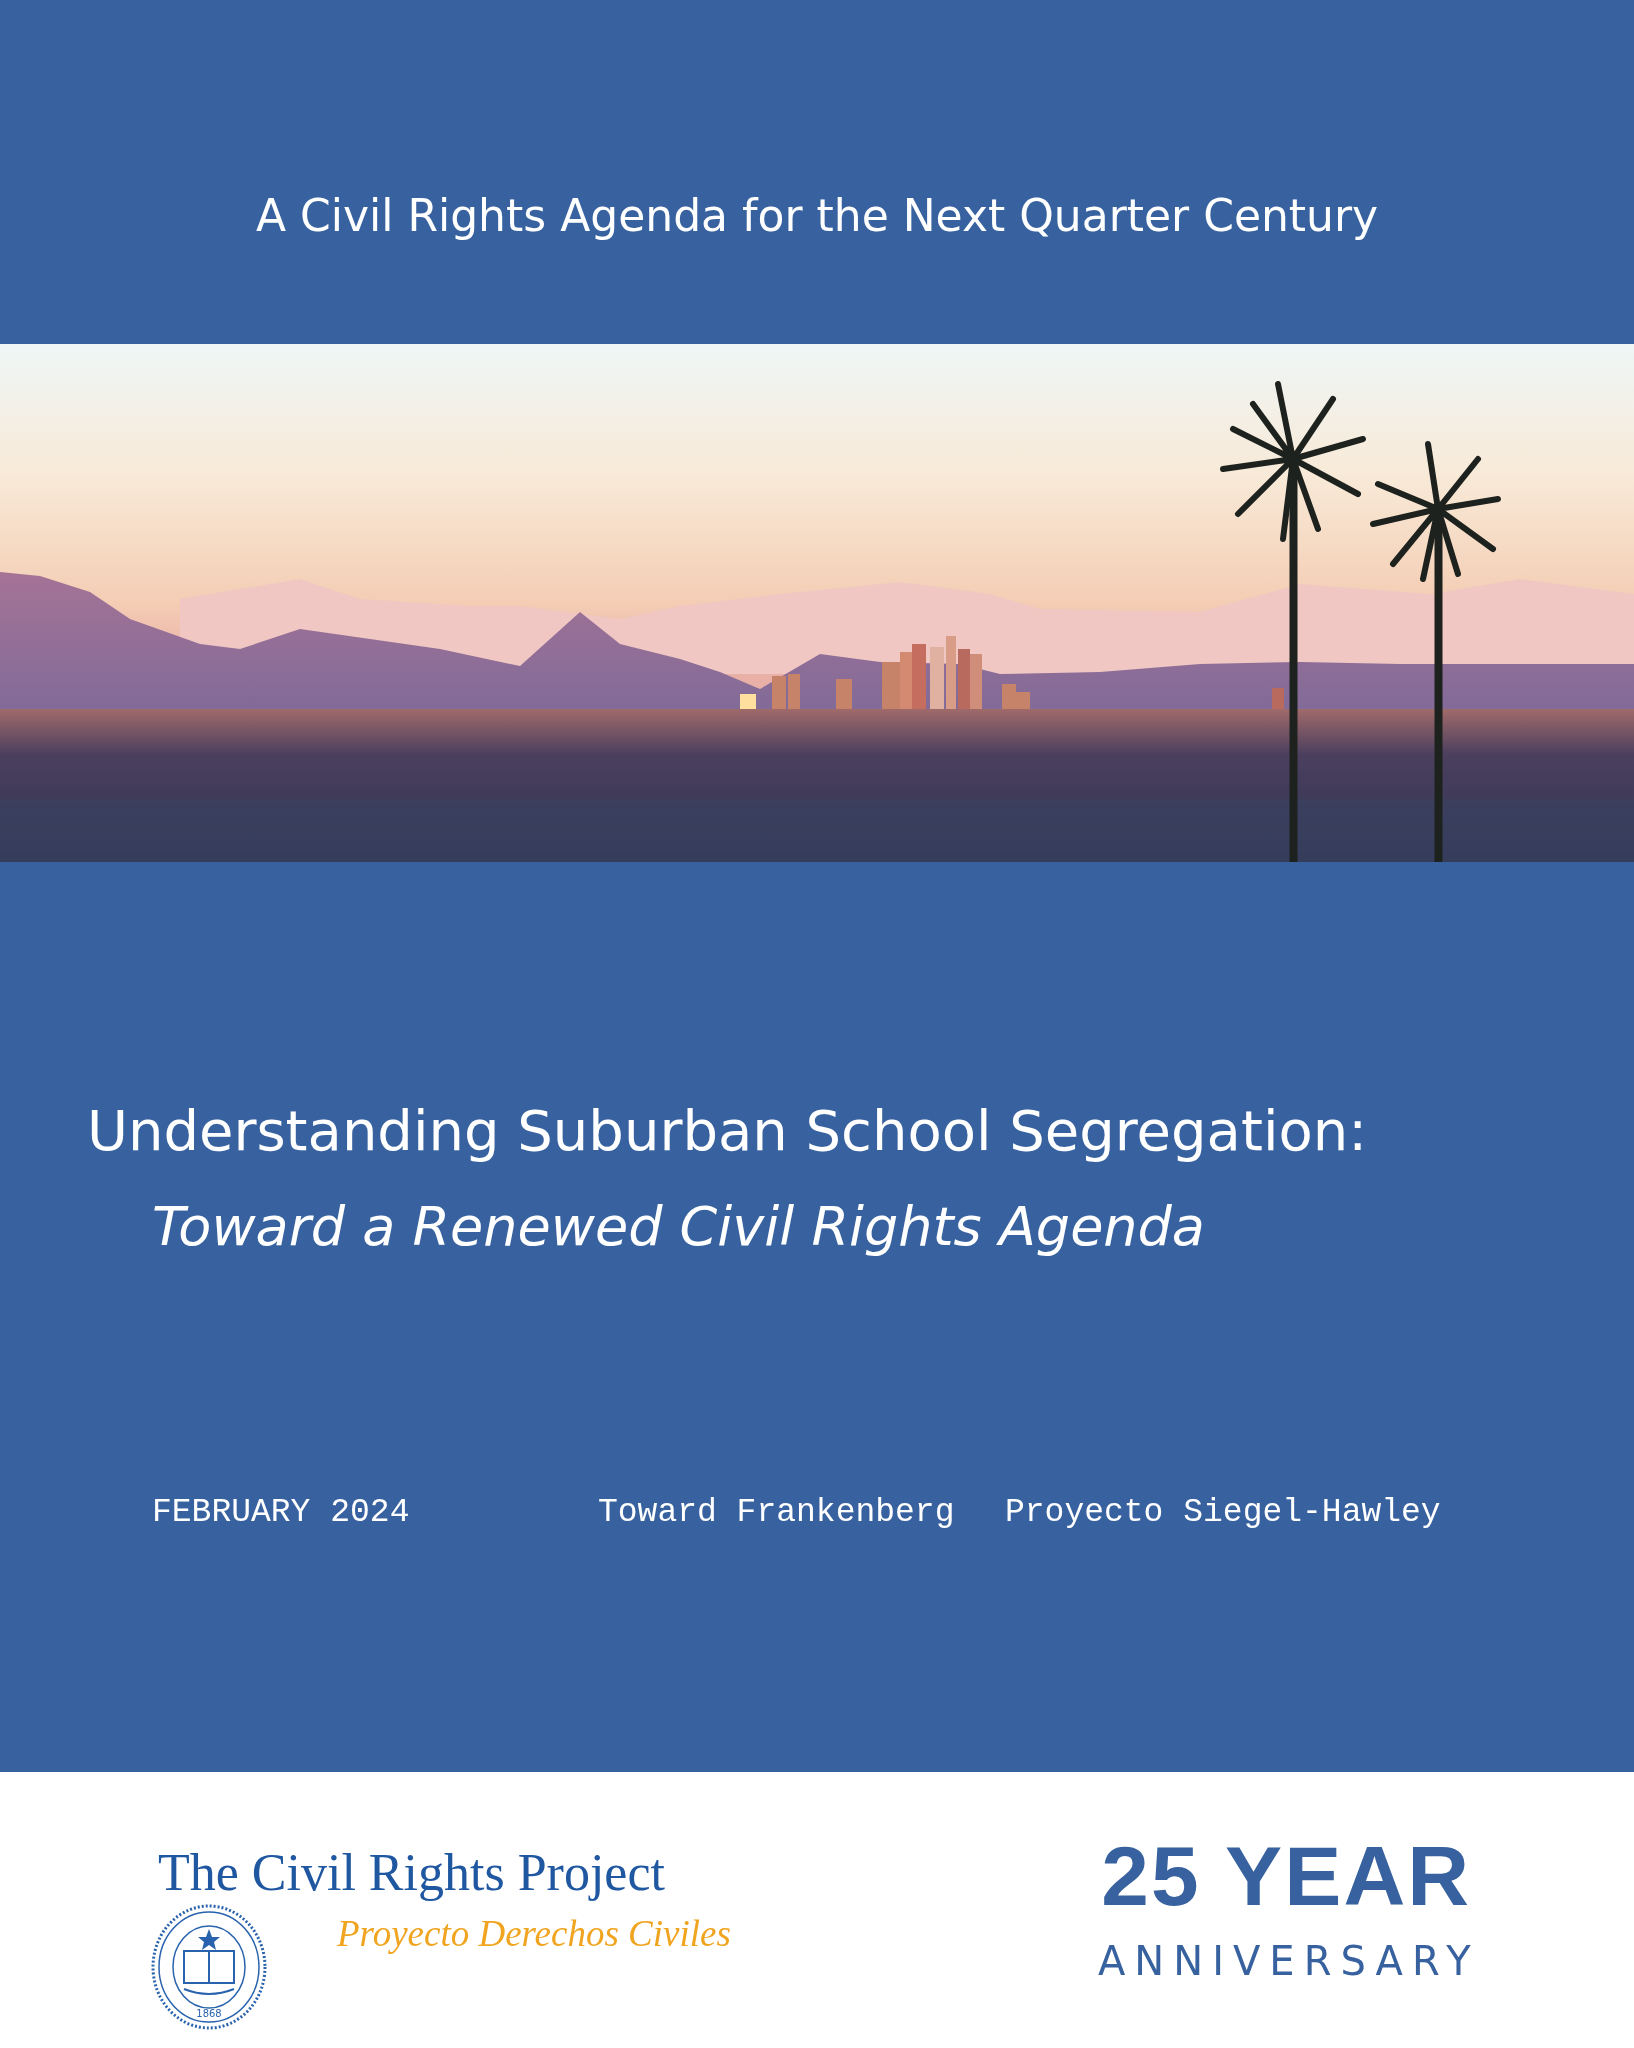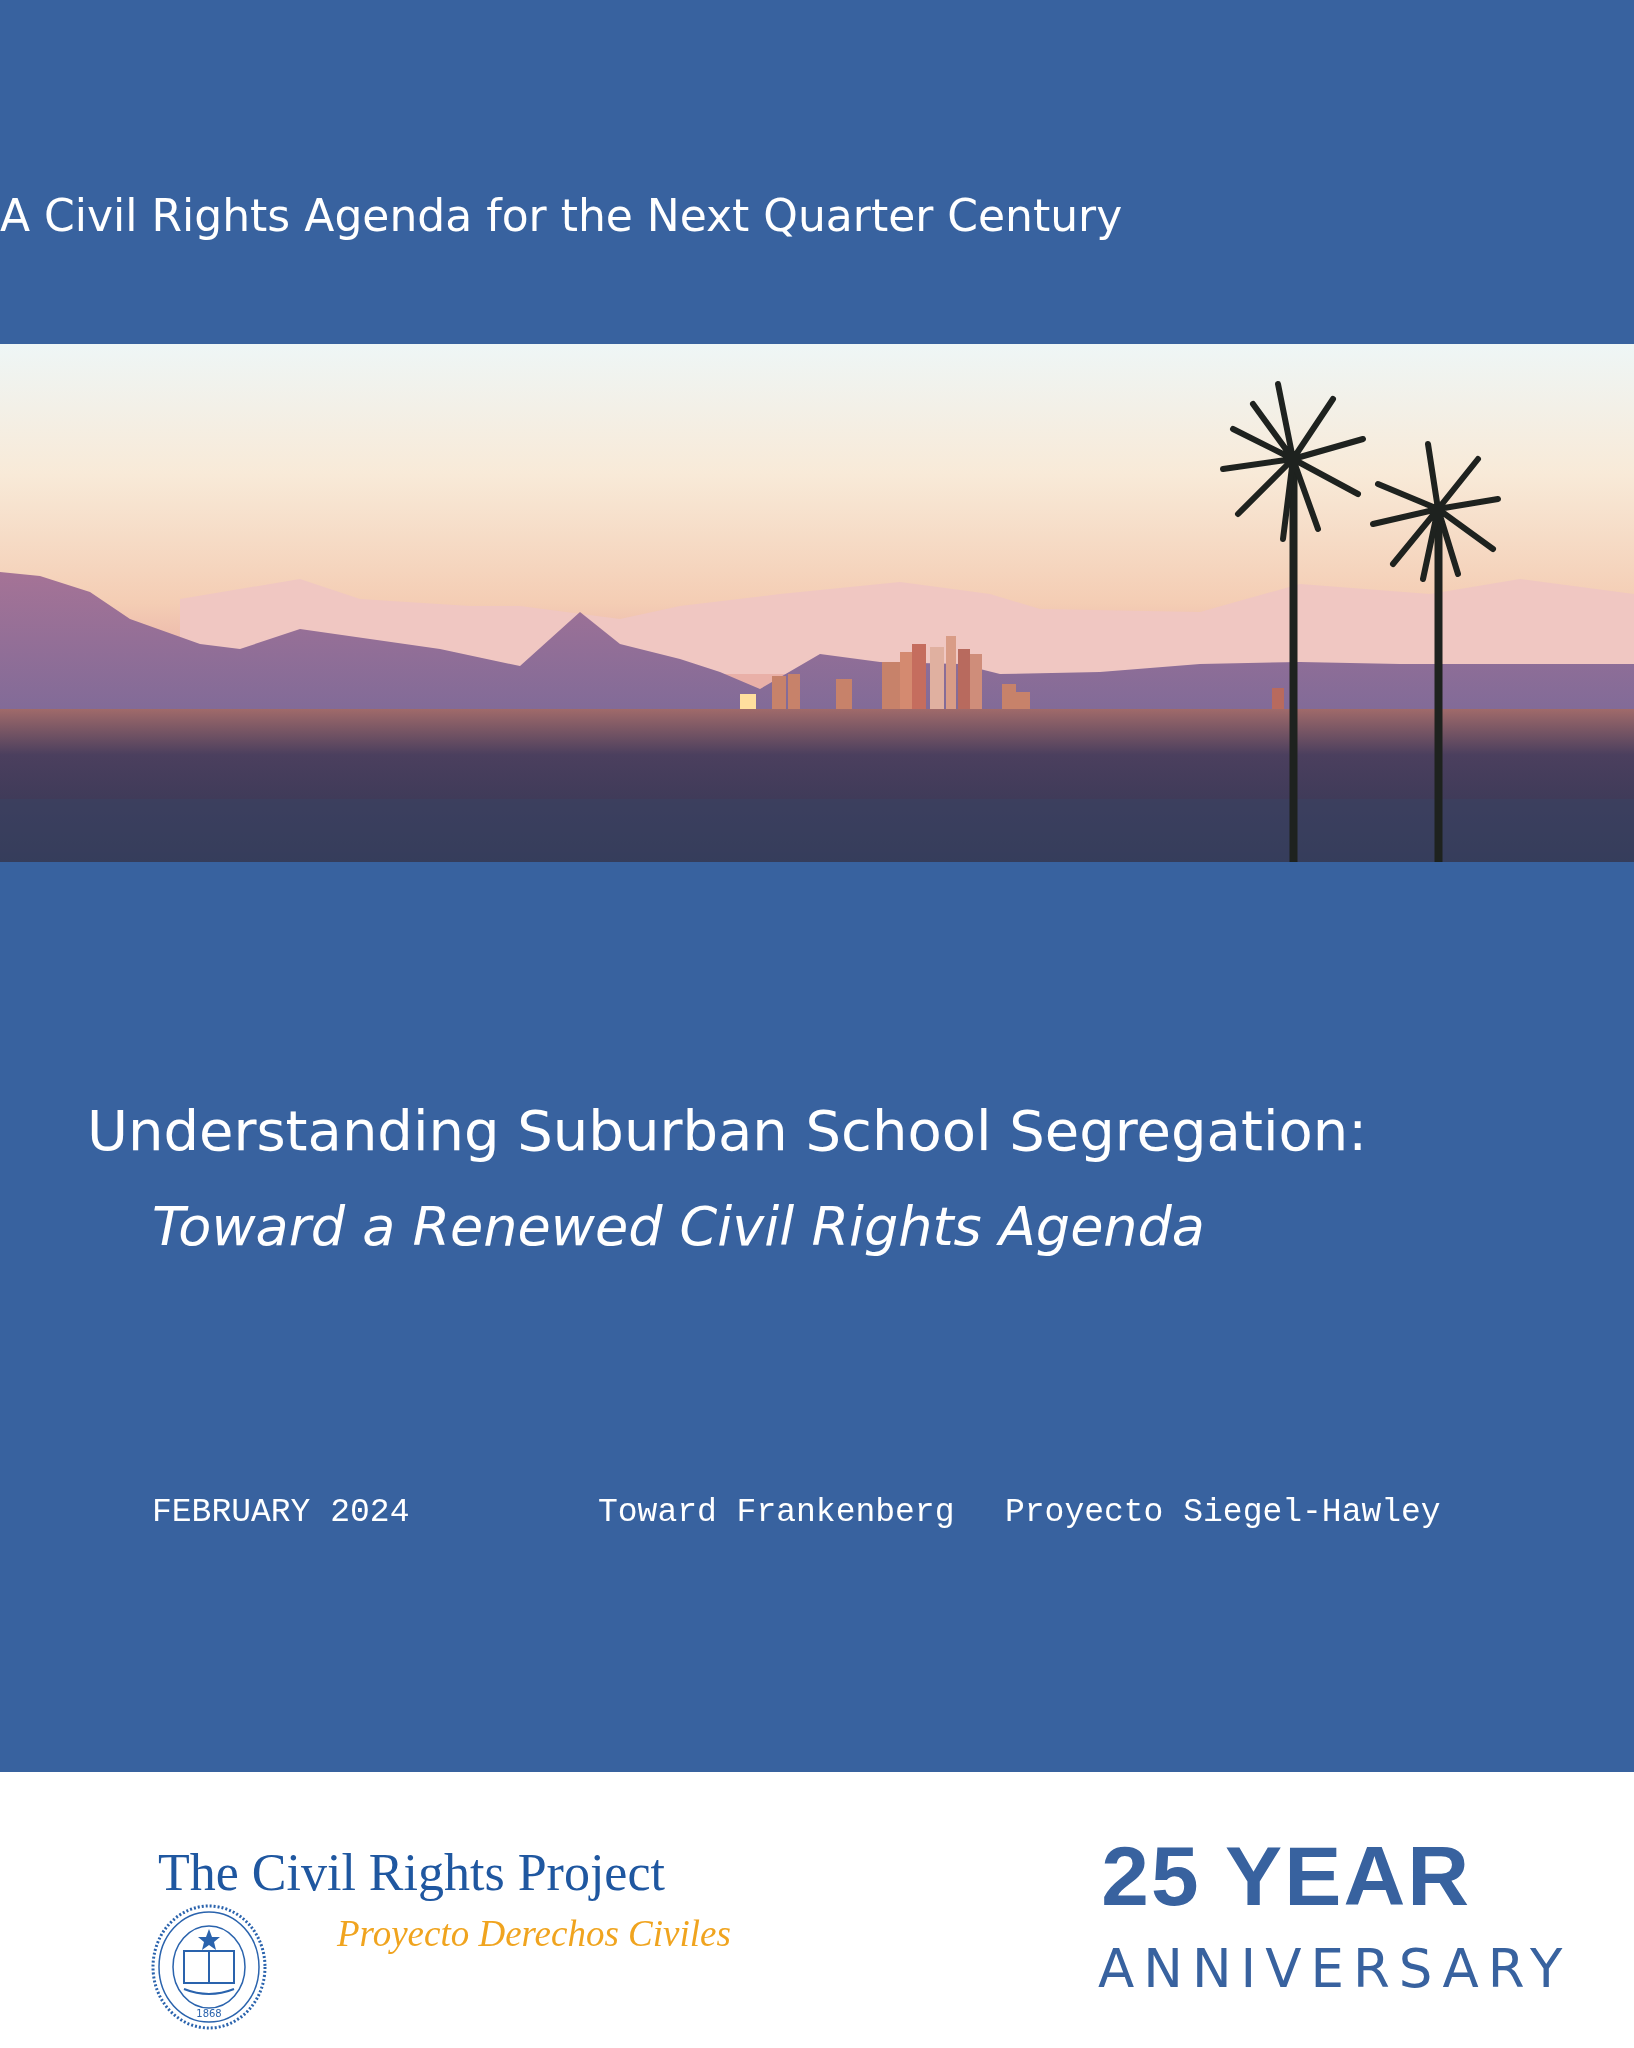--- a/index.html
+++ b/index.html
@@ -1,39 +1,39 @@
 <!DOCTYPE html>
 <html><head>
 <meta charset="utf-8">
 <style>
   html, body { margin:0; padding:0; }
   body { width:1634px; height:2048px; position:relative; background:#ffffff; overflow:hidden;
          font-family:"DejaVu Sans", sans-serif; }
   .blue { position:absolute; left:0; width:1634px; background:#38629f; }
   #top-band { top:0; height:344px; }
   #mid-band { top:862px; height:910px; }
-  .series-title { position:absolute; top:190px; left:0; width:1634px; text-align:left;
+  .series-title { position:absolute; top:190px; left:0; width:1634px; text-align:center;
       color:#fff; font-size:44px; letter-spacing:0px; font-family:"DejaVu Sans", sans-serif; font-weight:normal; }
   #photo { position:absolute; top:344px; left:0; width:1634px; height:518px; overflow:hidden; }
   .main-title { position:absolute; top:1098px; left:0; width:1454px; text-align:center; color:#fff;
       font-size:56px; font-family:"DejaVu Sans", sans-serif; }
   .sub-title { position:absolute; top:1195px; left:0; width:1328px; text-align:center; color:#fff;
       font-size:54px; font-style:italic; font-family:"DejaVu Sans", sans-serif; padding-left:29px; box-sizing:border-box; }
   .meta { position:absolute; top:1494px; color:#fff; font-size:33px; font-family:Liberation Mono, monospace; }
   #date { left:152px; }
   #author1 { left:598px; }
   #author2 { left:1005px; }
   .crp-name { position:absolute; top:1843px; left:158px; color:#1f57a0; font-size:52px;
       font-family:Liberation Serif, serif; }
   .crp-spanish { position:absolute; top:1912px; left:337px; color:#f0a41f; font-size:37px;
       font-family:"Liberation Serif", serif; font-style:italic;text-align:right; }
   #seal { position:absolute; top:1903px; left:150px; width:118px; height:128px; }
   .anniv-num { position:absolute; top:1828px; left:1105px; color:#38629f; font-size:84px; font-weight:bold;
       font-family:"Liberation Sans", sans-serif; letter-spacing:2px; transform:scaleX(1.02); }
-  .anniv-word { position:absolute; top:1938px; left:1098px; color:#38629f; font-size:53px;
+  .anniv-word { position:absolute; top:1938px; left:1098px; color:#38629f; font-size:40px;
       font-family:"DejaVu Sans", sans-serif; letter-spacing:9px; }
 </style>
 </head>
 <body>
 
 <div class="blue" id="top-band"></div>
 <div class="series-title">A Civil Rights Agenda for the Next Quarter Century</div>
 
 <div id="photo">
   <svg width="1634" height="518" viewBox="0 0 1634 518" xmlns="http://www.w3.org/2000/svg">

